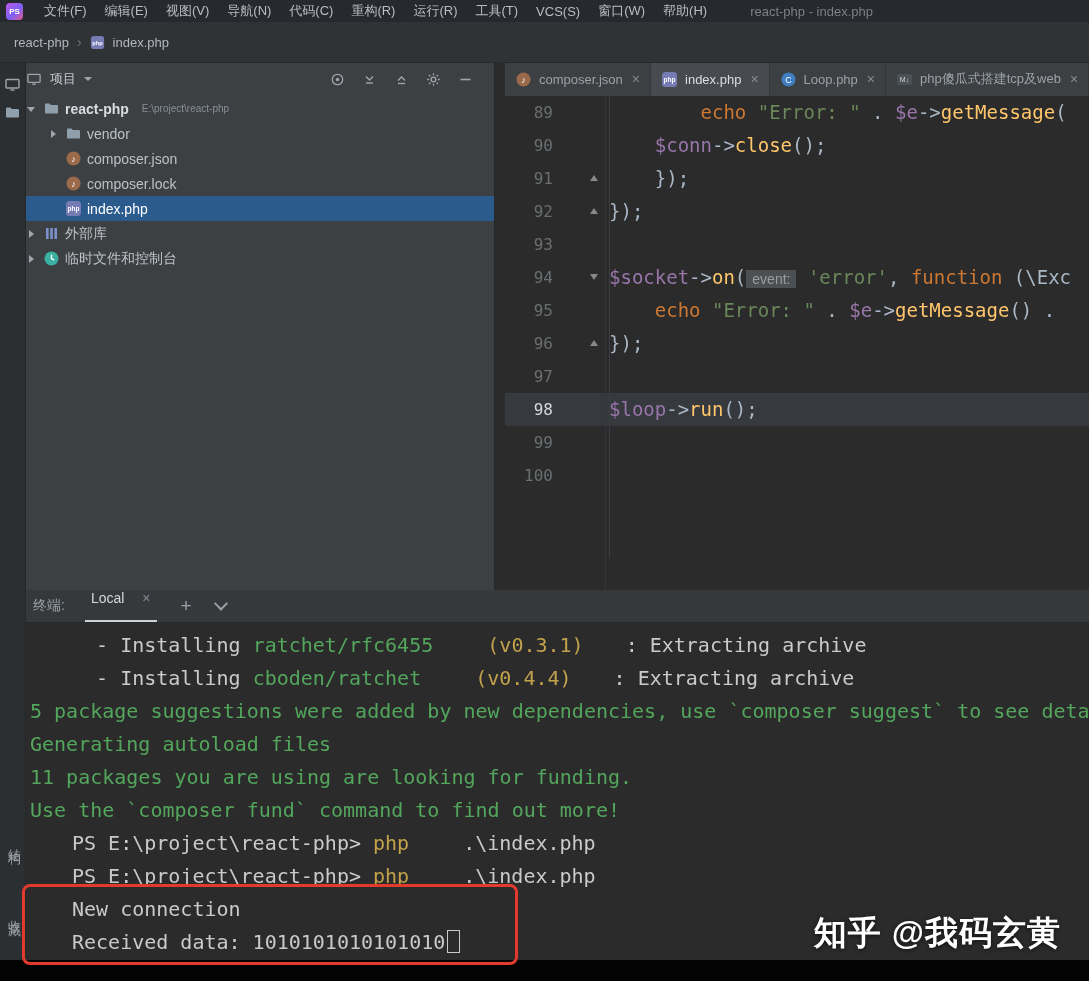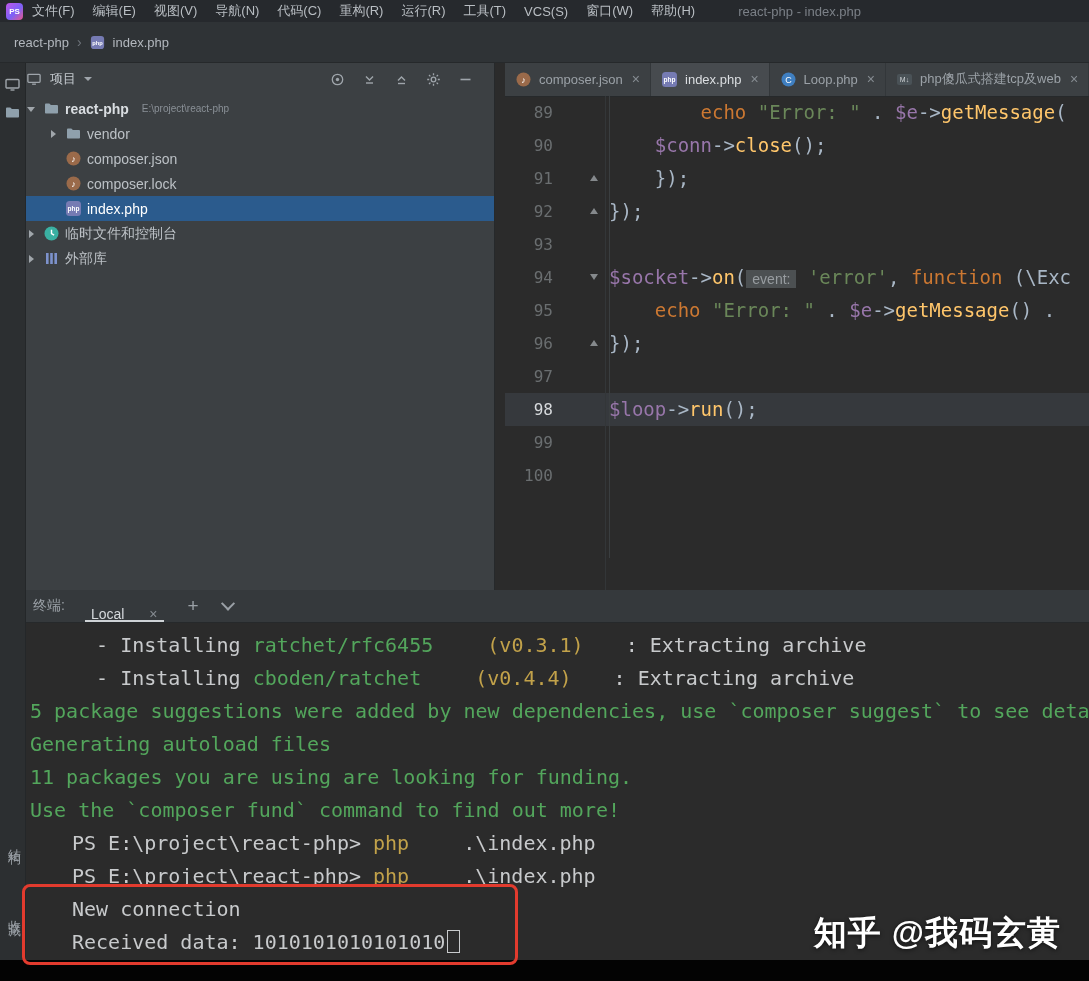--- a/index.html
+++ b/index.html
@@ -4,21 +4,21 @@
 <style>
   html,body{margin:0;padding:0;background:#111;}
   .app{position:relative;width:1089px;height:981px;background:#2b2b2b;overflow:hidden;
        font-family:"Liberation Sans","DejaVu Sans",sans-serif;-webkit-font-smoothing:antialiased;}
 
   
   .menubar{position:absolute;top:0;left:0;right:0;height:22px;background:#26292d;display:flex;
            align-items:center;padding-left:6px;color:#b9bec3;font-size:13px;z-index:6;}
   .logo{width:17px;height:17px;border-radius:4px;flex:none;
         background:linear-gradient(135deg,#c057e8 0%,#7b61f8 55%,#e8588c 100%);
-        color:#fff;font-size:8px;font-weight:bold;display:flex;align-items:center;justify-content:center;text-align:center;}
+        color:#fff;font-size:8px;font-weight:bold;display:flex;align-items:center;justify-content:center;margin-right:12px;text-align:center;}
   .menus{display:flex;align-items:center;}
   .menu-item{padding:0 9px;white-space:nowrap;cursor:default;}
   .win-title{margin-left:34px;color:#7b8087;white-space:nowrap;}
 
   
   .breadcrumbs{position:absolute;top:22px;left:0;right:0;height:40px;background:#2f3336;
                border-bottom:1px solid #26292b;display:flex;align-items:center;padding-left:14px;
                font-size:13px;color:#b3b8be;gap:8px;z-index:5;}
   .crumb-sep{color:#6e747b;font-size:14px;}
   .bc-icon{width:15px;height:15px;display:inline-flex;}
@@ -77,21 +77,21 @@
   .code-lines{position:absolute;left:100px;top:0;right:0;z-index:1;}
   .code-row{height:33px;white-space:pre;color:#a9b7c6;padding-left:4px;}
   .s-kw{color:#cc7832;} .s-str{color:#6a8759;} .s-var{color:#9876aa;} .s-fn{color:#ffc66b;} .s-pl{color:#a9b7c6;}
   .s-hint{background:#4c5052;color:#989da1;border-radius:0;padding:1px 6px;font-size:14px;
           font-family:"Liberation Sans","DejaVu Sans",sans-serif;}
 
   
   .terminal{position:absolute;top:590px;left:0;right:0;height:370px;background:#2b2b2b;z-index:2;}
   .t-header{height:32px;background:#35393c;border-bottom:1px solid #26292b;display:flex;align-items:center;
             padding-left:33px;font-size:14px;color:#9aa0a6;}
-  .t-tab{display:flex;align-items:flex-end;gap:25px;color:#d5d9dc;height:100%;padding:0 8px;margin-left:18px;position:relative;}
+  .t-tab{display:flex;align-items:flex-start;gap:18px;color:#d5d9dc;height:100%;padding:0 8px;margin-left:18px;position:relative;}
   .t-tab::after{content:"";position:absolute;left:2px;right:2px;bottom:0;height:2px;background:#cfd3d6;}
   .t-close{color:#868c92;}
   .t-plus{color:#9aa0a6;font-size:19px;margin-left:22px;}
   .t-chevron{width:8px;height:8px;border-right:2px solid #9aa0a6;border-bottom:2px solid #9aa0a6;
              transform:rotate(45deg) translate(-1px,-1px);margin-left:24px;margin-top:-3px;}
   .t-out{position:absolute;top:32px;left:0;right:0;bottom:0;padding:7px 0 0 30px;overflow:hidden;
          font-family:"DejaVu Sans Mono","Liberation Mono",monospace;font-size:20px;line-height:33px;}
   .t-row{white-space:pre;height:33px;}
   .t-pl{color:#c8cacc;margin-left:42px;} .t-green{color:#53a65c;} .t-yellow{color:#c2a24a;}
   .t-cursor{display:inline-block;width:11px;height:21px;border:1.5px solid #c8cacc;vertical-align:middle;
@@ -237,38 +237,38 @@
               <rect x="1" y="1" width="15" height="15" rx="3.5" fill="#767bb3"></rect>
               <text x="8.5" y="11" text-anchor="middle" font-size="6.5" font-weight="bold" fill="#fff">php</text>
             </svg>
           </span>
           <span class="tlabel">index.php</span>
         </div>
         <div class="tree-row" style="padding-left: 10px;">
           <span class="arrow right"></span>
           <span class="ticon">
             <svg viewBox="0 0 17 17">
-              <circle cx="8.5" cy="8.5" r="7" fill="#3ab0a2"></circle>
-              <path d="M8.5 4.8v3.7l2.6 1.6" fill="none" stroke="#fff" stroke-width="1.4"></path>
-            </svg>
-          </span>
-          <span class="tlabel">临时文件和控制台</span>
-        </div>
-        <div class="tree-row" style="padding-left: 10px;">
-          <span class="arrow right"></span>
-          <span class="ticon">
-            <svg viewBox="0 0 17 17">
               <g fill="#7d92cc">
                 <rect x="3" y="3" width="2.6" height="11"></rect>
                 <rect x="7.2" y="3" width="2.6" height="11"></rect>
                 <rect x="11.4" y="3" width="2.6" height="11"></rect>
               </g>
             </svg>
           </span>
           <span class="tlabel">外部库</span>
+        </div>
+        <div class="tree-row" style="padding-left: 10px;">
+          <span class="arrow right"></span>
+          <span class="ticon">
+            <svg viewBox="0 0 17 17">
+              <circle cx="8.5" cy="8.5" r="7" fill="#3ab0a2"></circle>
+              <path d="M8.5 4.8v3.7l2.6 1.6" fill="none" stroke="#fff" stroke-width="1.4"></path>
+            </svg>
+          </span>
+          <span class="tlabel">临时文件和控制台</span>
         </div>
       </div>
   </section>
 
   <section class="editor">
     <div class="tabs">
         <div class="tab">
           <span class="ticon">
             <svg viewBox="0 0 17 17">
               <circle cx="8.5" cy="8.5" r="7" fill="#9a6a4a"></circle>

